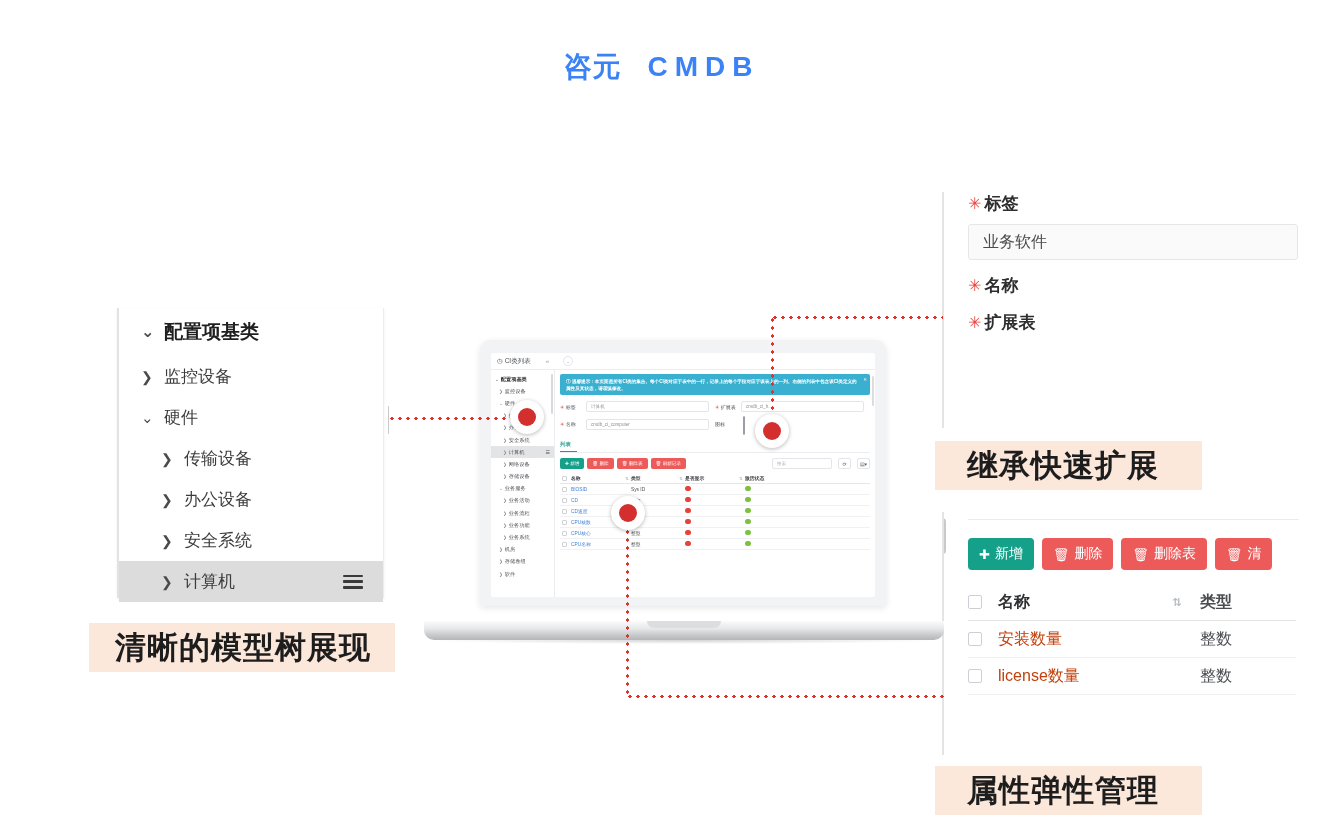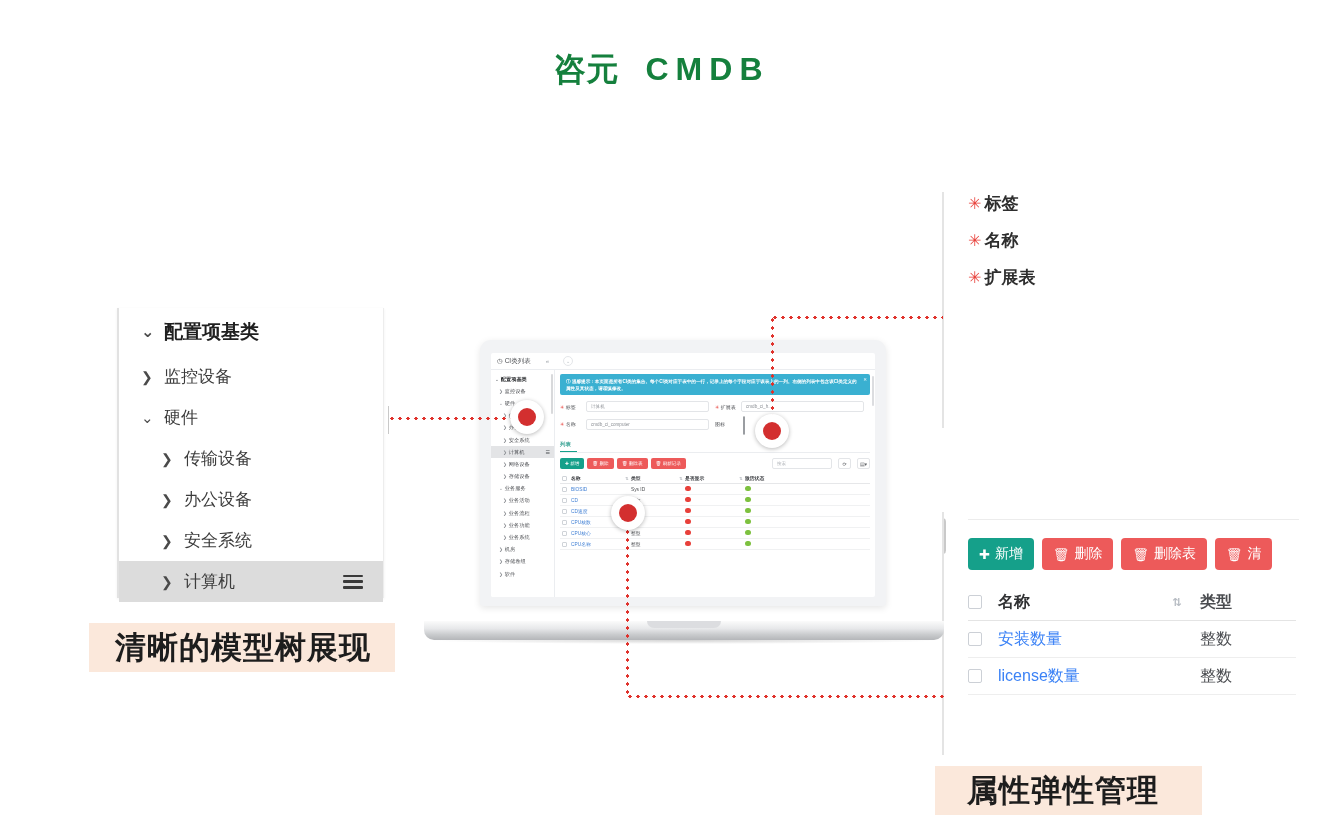--- a/index.html
+++ b/index.html
@@ -9,21 +9,21 @@
     background: #ffffff;
     font-family: "Liberation Sans", "DejaVu Sans", sans-serif;
     overflow: hidden;
   }
   #stage { position: relative; width: 1323px; height: 831px; background:#fff; }
 
   
   .page-title {
     position: absolute; left: 0; top: 48px; width: 1323px;
     text-align: center;
-    font-size: 32px; font-weight: 600; color: #15803d;
+    font-size: 28px; font-weight: 600; color: #3b82f6;
     letter-spacing: 1px;
   }
   .page-title .tl-en { letter-spacing: 7px; margin-left: 26px; }
 
   
   #tree-panel {
     position: absolute; left: 117px; top: 308px; width: 267px; height: 290px;
     background: #ffffff;
     border-left: 2px solid #e2e2e2;
     border-right: 1px solid #ededed;
@@ -115,21 +115,21 @@
     border-bottom: 1px solid #eeeeee; font-size: 16px;
   }
   .attr-head { color: #303133; font-weight: 600; border-bottom: 1px solid #e4e4e4; }
   .cbox {
     width: 14px; height: 14px; border: 1px solid #ccd0d6; border-radius: 2px;
     background: #fff; margin-right: 16px; flex: none;
   }
   .c-name { width: 170px; }
   .c-sort { width: 18px; color: #b7bcc3; font-size: 11px; text-align:center; }
   .c-type { flex: 1; padding-left: 14px; color: #4a4c50; }
-  .attr-row .c-name { color: #3b82f6; }
+  .attr-row .c-name { color: #c2410c; }
   .attr-head .c-name { color: #303133; }
 
   
   #laptop { position: absolute; left: 424px; top: 340px; width: 520px; height: 300px; }
   .lid {
     position: absolute; left: 56px; top: 0; width: 406px; height: 266px;
     background: #f2f3f5; border-radius: 11px 11px 3px 3px;
     box-shadow: 0 2px 7px rgba(0,0,0,.10);
     padding: 13px 11px 9px 11px;
   }
@@ -303,35 +303,41 @@
   <div class="caption" id="caption-tree">
     <span>清晰的模型树展现</span>
   </div>
 
   <div id="form-panel">
     <div class="field-group">
       <div class="field-label">
         <span class="req-star">✳</span>
         <span>标签</span>
       </div>
+      <div class="field-box val-cn">
+        <span>业务软件</span>
+      </div>
     </div>
     <div class="field-group">
       <div class="field-label">
         <span class="req-star">✳</span>
         <span>名称</span>
       </div>
     </div>
     <div class="field-group">
       <div class="field-label">
         <span class="req-star">✳</span>
         <span>扩展表</span>
       </div>
     </div>
   </div>
 
+  <div class="caption" id="caption-inherit">
+    <span>继承快速扩展</span>
+  </div>
 
   <div id="attr-panel">
     <div class="attr-scroll"></div>
     <div class="attr-topline"></div>
     <div class="btn-row">
       <div class="btn btn-add">
         <span class="bicon">✚</span>
         <span>新增</span>
       </div>
       <div class="btn btn-del">

